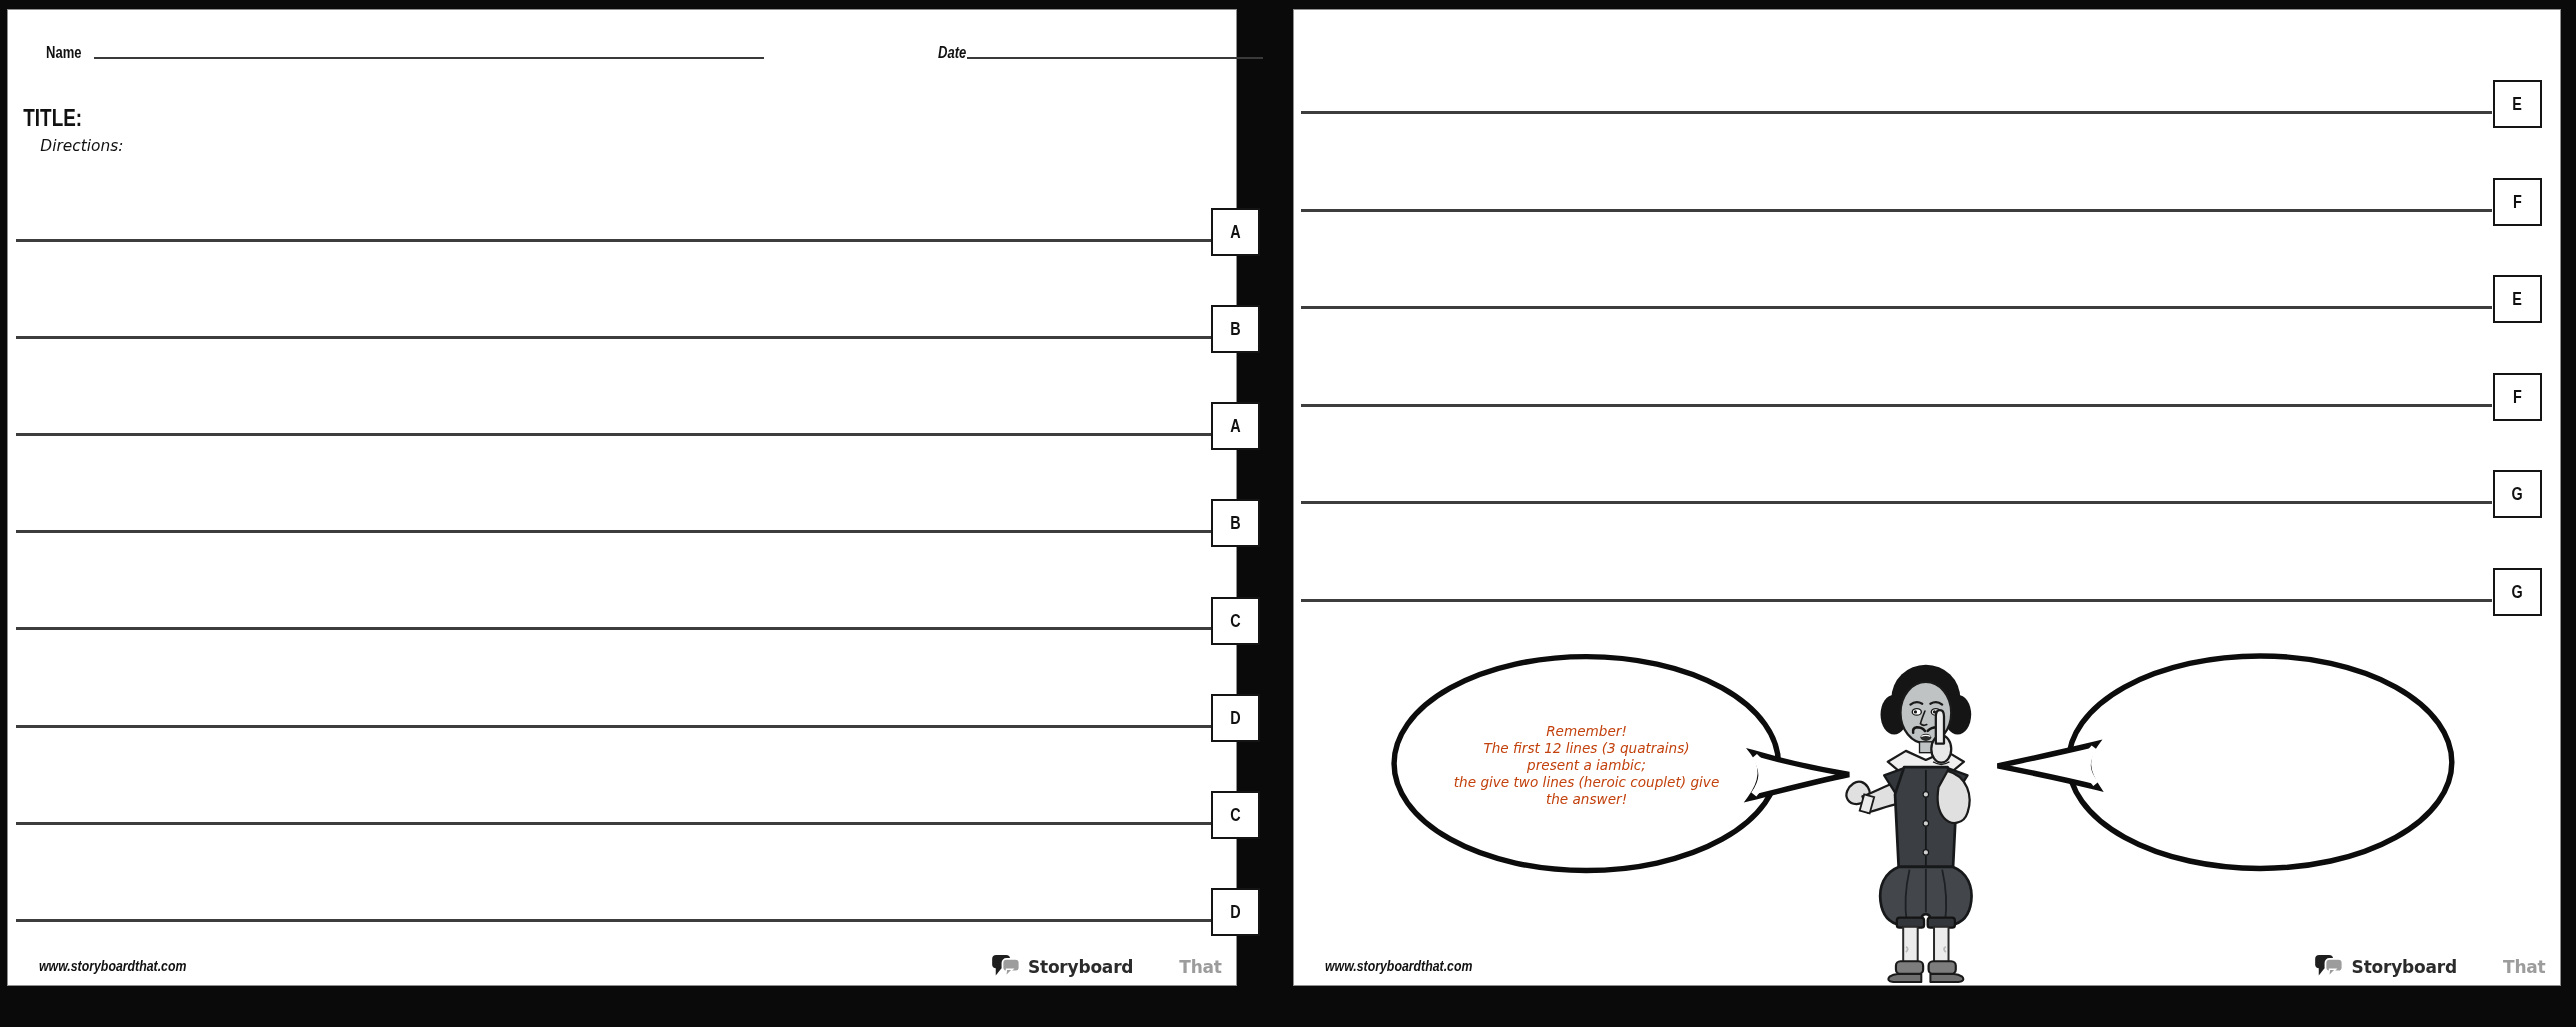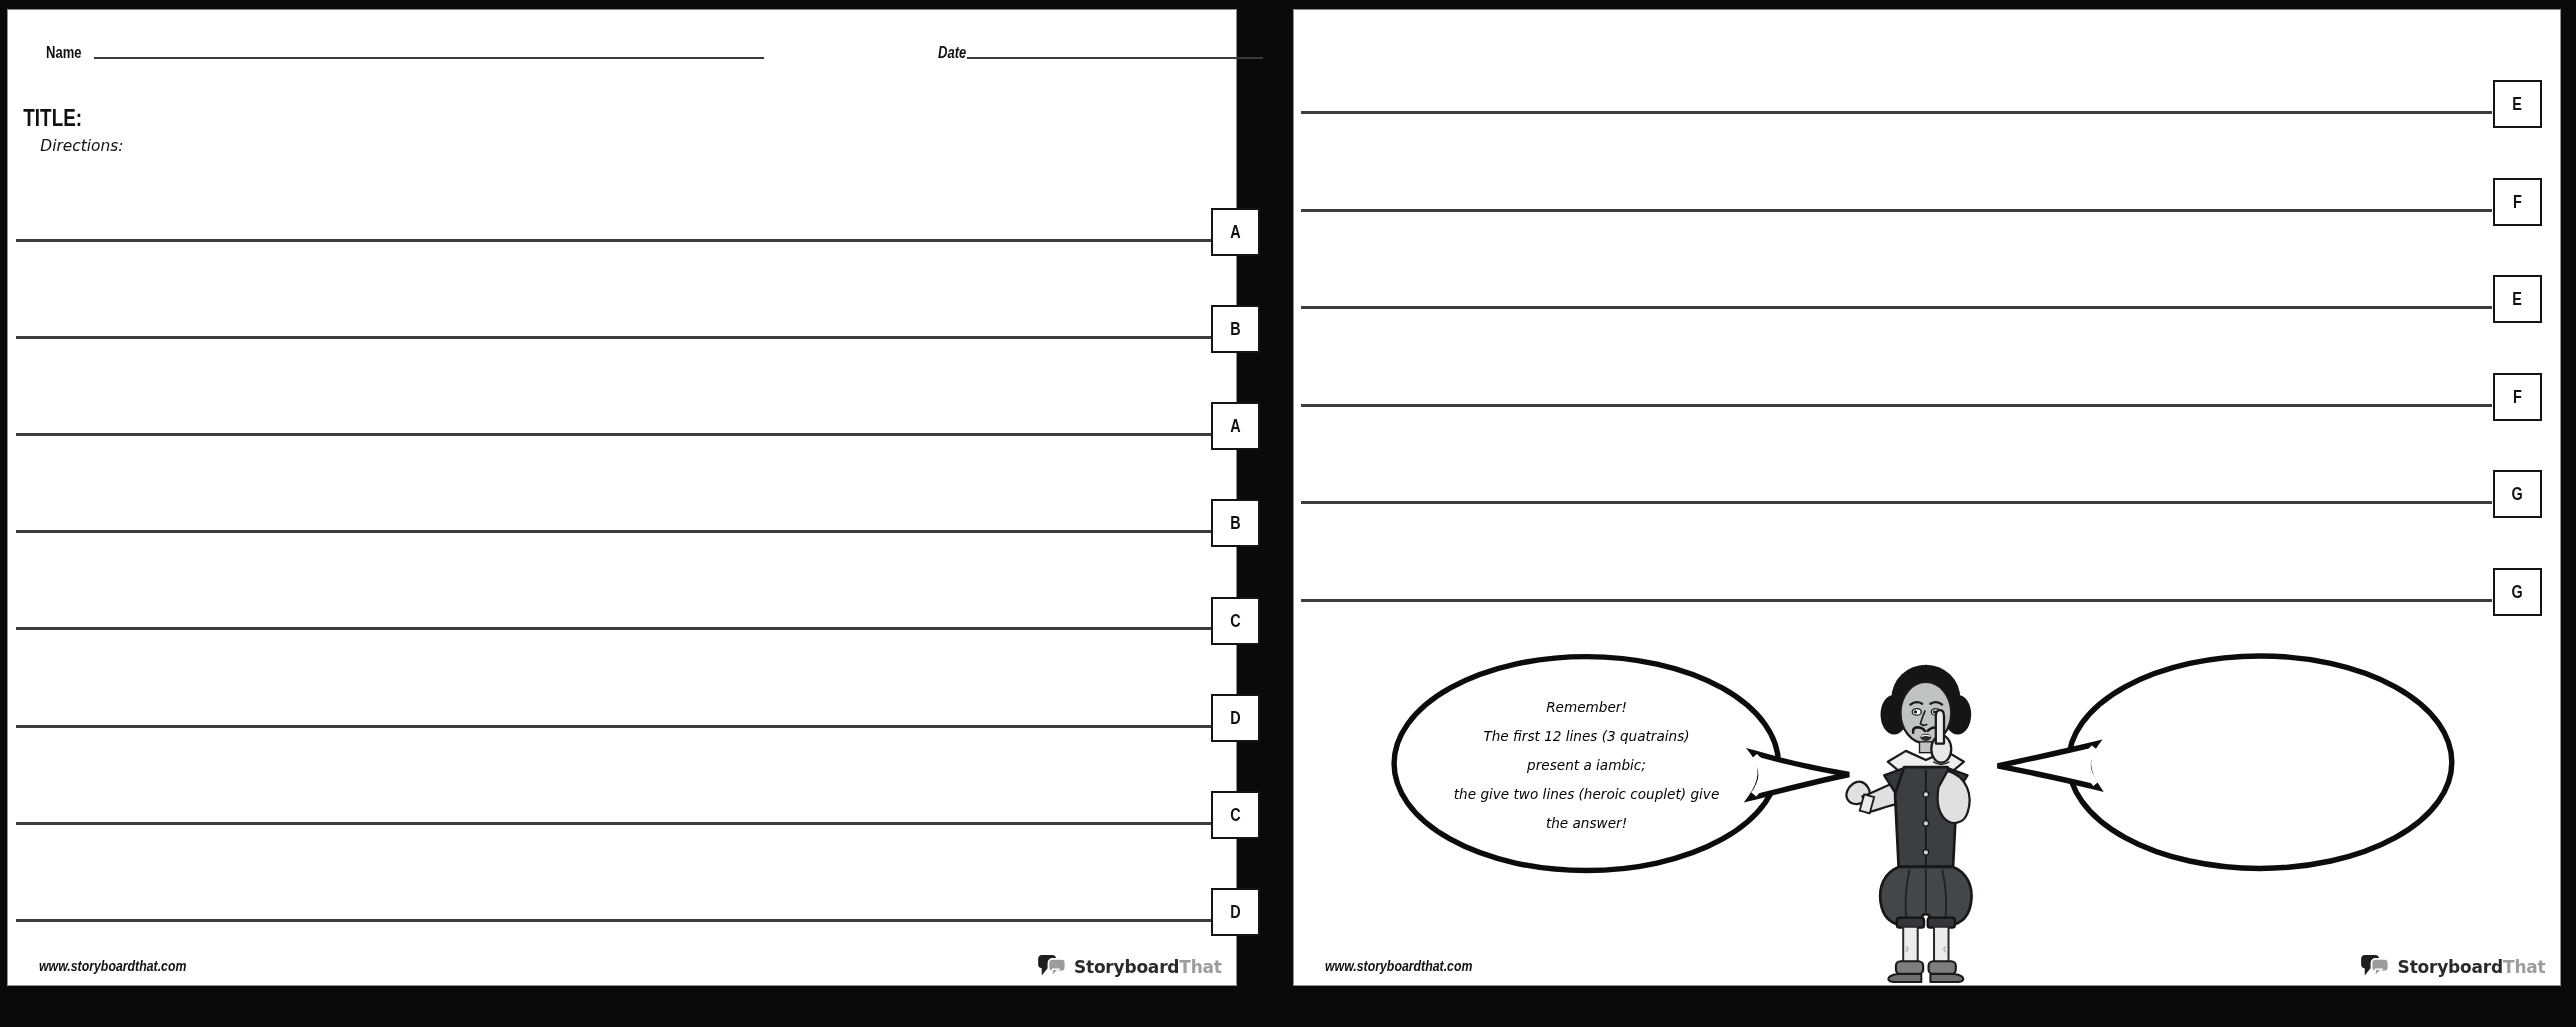--- a/index.html
+++ b/index.html
@@ -37,27 +37,27 @@
   .letter-box.lp{left:1203px;}
   .letter-box.rp{left:1199px;}
 
   .footer-url{position:absolute;left:31px;bottom:11px;font-size:14.5px;font-style:italic;}
   .logo{
     position:absolute;right:14.5px;bottom:5.4px;display:flex;align-items:center;gap:6.4px;
     font-family:"DejaVu Sans",sans-serif;
   }
   .logo-text{font-size:17px;font-weight:600;letter-spacing:-0.2px;white-space:nowrap;}
   .logo-text .p1{color:#2b2b2b;}
-  .logo-text .p2{color:#9c9c9c;}
+  .logo-text .p2{color:#9c9c9c;padding-left:46px;}
 
   .bubble-svg{position:absolute;overflow:visible;}
   .bubble-text{
     position:absolute;display:flex;flex-direction:column;justify-content:center;align-items:center;
     text-align:center;font-family:"DejaVu Sans",sans-serif;font-style:italic;
-    font-size:13.6px;line-height:17px;color:#000000;gap:12px;
+    font-size:13.6px;line-height:17px;color:#c2410c;
   }
   #bubble-left-text{left:147px;top:683px;width:291px;height:145px;}
   #bubble-right-text{left:821px;top:684px;width:291px;height:136px;}
 
   .character{position:absolute;left:543px;top:650px;width:175px;height:325px;}
 </style>
 </head>
 <body>
 
 <div class="page" id="left-page">

